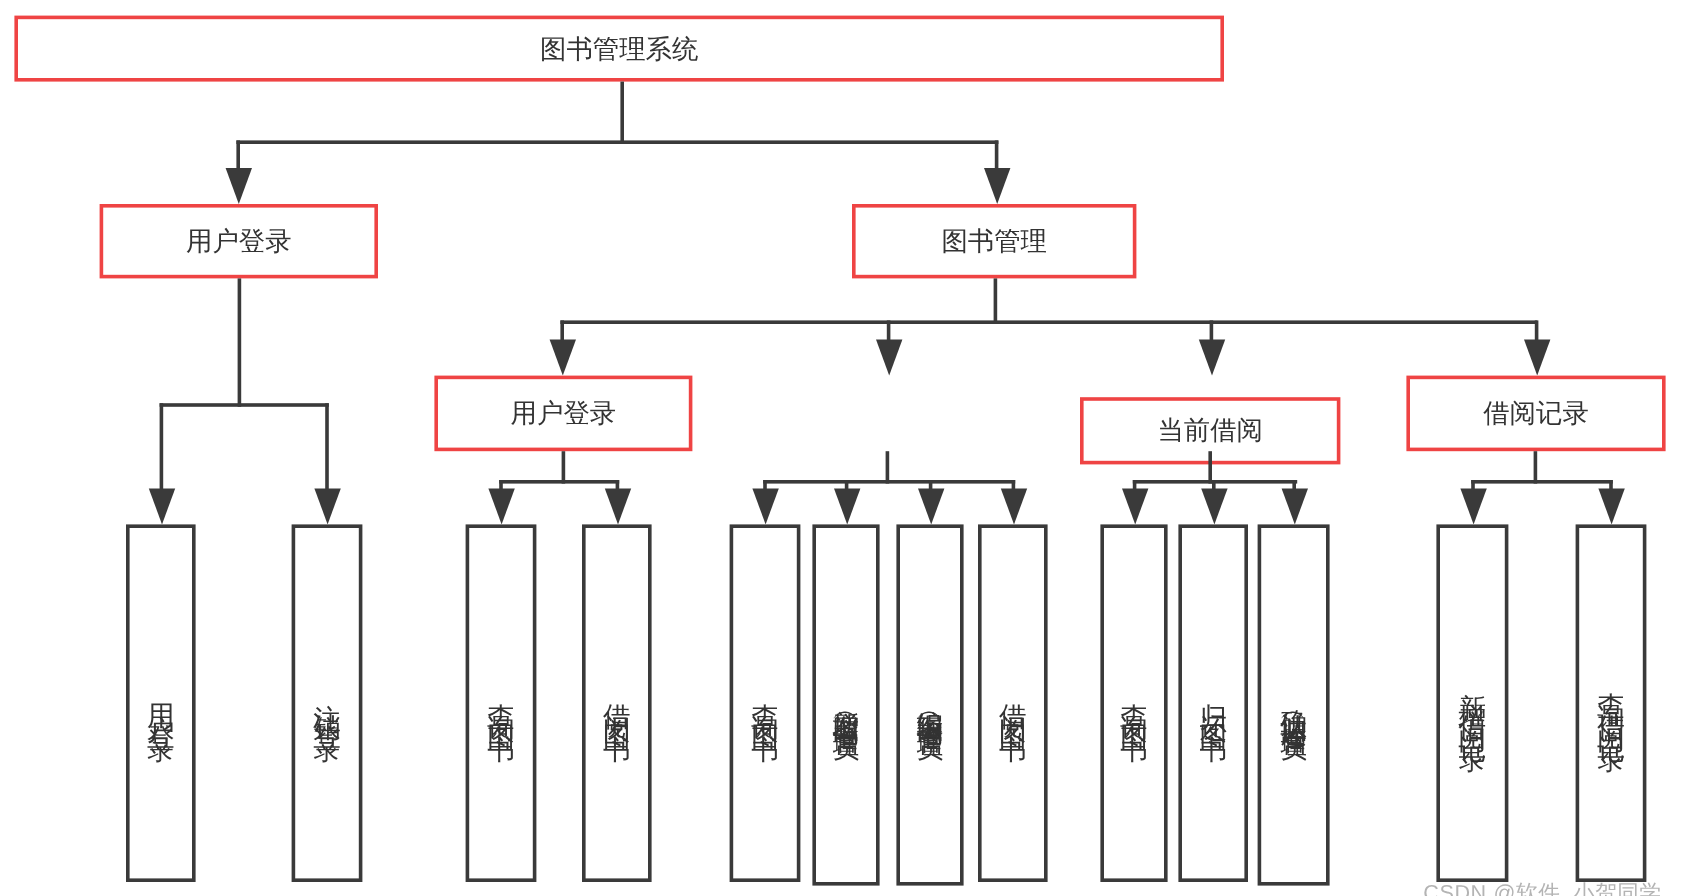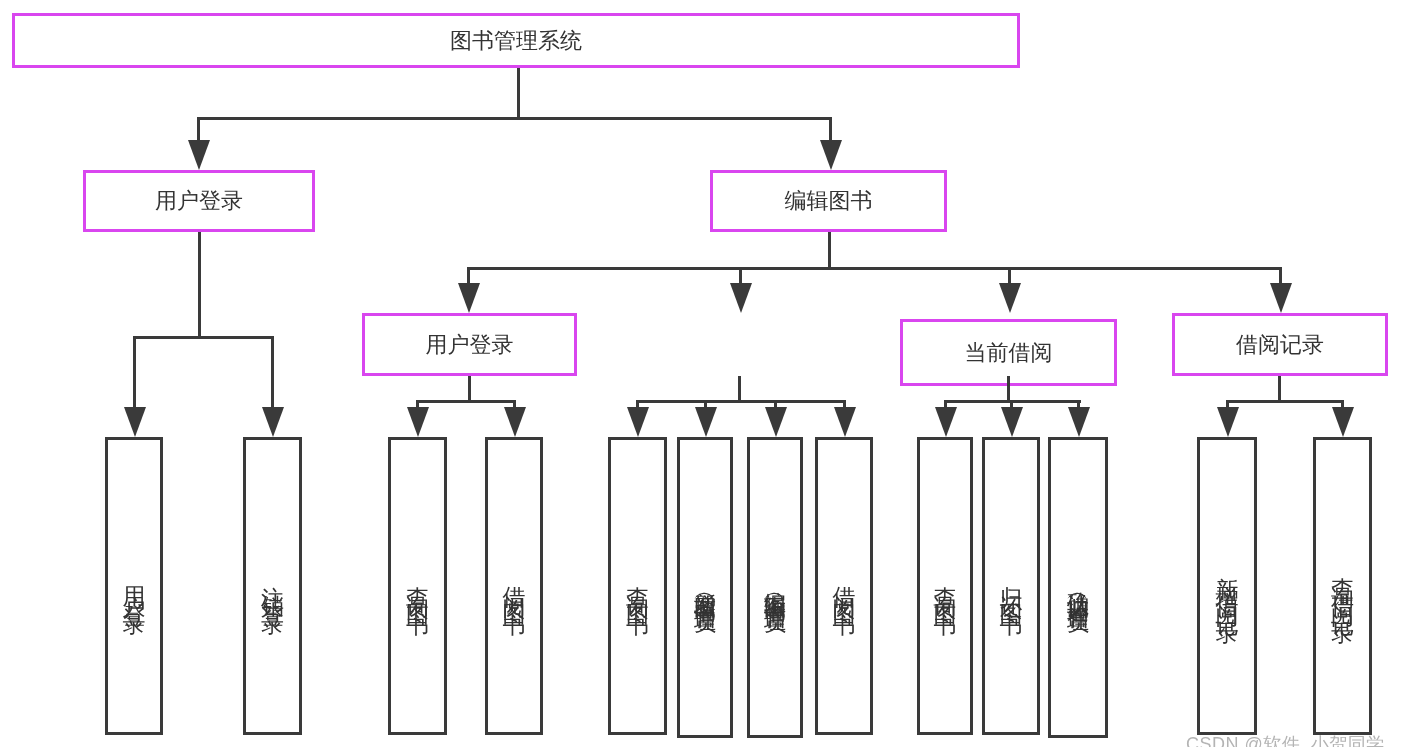--- a/index.html
+++ b/index.html
@@ -1,21 +1,21 @@
 <!DOCTYPE html>
 <html><head>
 <meta charset="utf-8">
 <style>
   html,body{margin:0;padding:0;background:#ffffff;}
   .canvas{
     position:relative;width:1405px;height:747px;background:#ffffff;overflow:hidden;
     font-family:"Liberation Sans","DejaVu Sans",sans-serif;color:#333333;
   }
   .box{
-    position:absolute;box-sizing:border-box;border:3px solid #d946ef;background:#ffffff;
+    position:absolute;box-sizing:border-box;border:3px solid #ef4444;background:#ffffff;
     display:flex;align-items:center;justify-content:center;font-size:22px;
   }
   .vbox{
     position:absolute;box-sizing:border-box;border:3px solid #3a3a3a;background:#ffffff;
     display:flex;align-items:center;justify-content:center;
   }
   .vtext{
     writing-mode:vertical-rl;text-orientation:mixed;
     font-size:23px;letter-spacing:9px;line-height:1;white-space:nowrap;
   }
@@ -45,21 +45,21 @@
   <div class="hl" style="left:197px;top:117px;width:635px;"></div>
   <div class="vl" style="left:197px;top:117px;height:28px;"></div>
   <div class="arrow" style="left:188px;top:140px;"></div>
   <div class="vl" style="left:829px;top:117px;height:28px;"></div>
   <div class="arrow" style="left:820px;top:140px;"></div>
 
   <div class="box" style="left:83px;top:170px;width:232px;height:62px;">
     <span>用户登录</span>
   </div>
   <div class="box" style="left:710px;top:170px;width:237px;height:62px;">
-    <span>编辑图书</span>
+    <span>图书管理</span>
   </div>
 
   <div class="vl" style="left:198px;top:232px;height:107px;"></div>
   <div class="hl" style="left:133px;top:336px;width:141px;"></div>
   <div class="vl" style="left:133px;top:336px;height:75px;"></div>
   <div class="arrow" style="left:124px;top:407px;"></div>
   <div class="vl" style="left:271px;top:336px;height:75px;"></div>
   <div class="arrow" style="left:262px;top:407px;"></div>
 
   <div class="vl" style="left:828px;top:232px;height:38px;"></div>
@@ -69,21 +69,21 @@
   <div class="vl" style="left:739px;top:267px;height:20px;"></div>
   <div class="arrow" style="left:730px;top:283px;"></div>
   <div class="vl" style="left:1008px;top:267px;height:20px;"></div>
   <div class="arrow" style="left:999px;top:283px;"></div>
   <div class="vl" style="left:1279px;top:267px;height:20px;"></div>
   <div class="arrow" style="left:1270px;top:283px;"></div>
 
   <div class="box" style="left:362px;top:313px;width:215px;height:63px;">
     <span>用户登录</span>
   </div>
-  <div class="box" style="left:900px;top:319px;width:217px;height:67px;text-align:center;">
+  <div class="box" style="left:900px;top:331px;width:217px;height:56px;text-align:center;">
     <span>当前借阅</span>
   </div>
   <div class="box" style="left:1172px;top:313px;width:216px;height:63px;">
     <span>借阅记录</span>
   </div>
 
   <div class="vl" style="left:468px;top:376px;height:27px;"></div>
   <div class="hl" style="left:416px;top:400px;width:100px;"></div>
   <div class="vl" style="left:416px;top:400px;height:10px;"></div>
   <div class="arrow" style="left:407px;top:407px;"></div>

